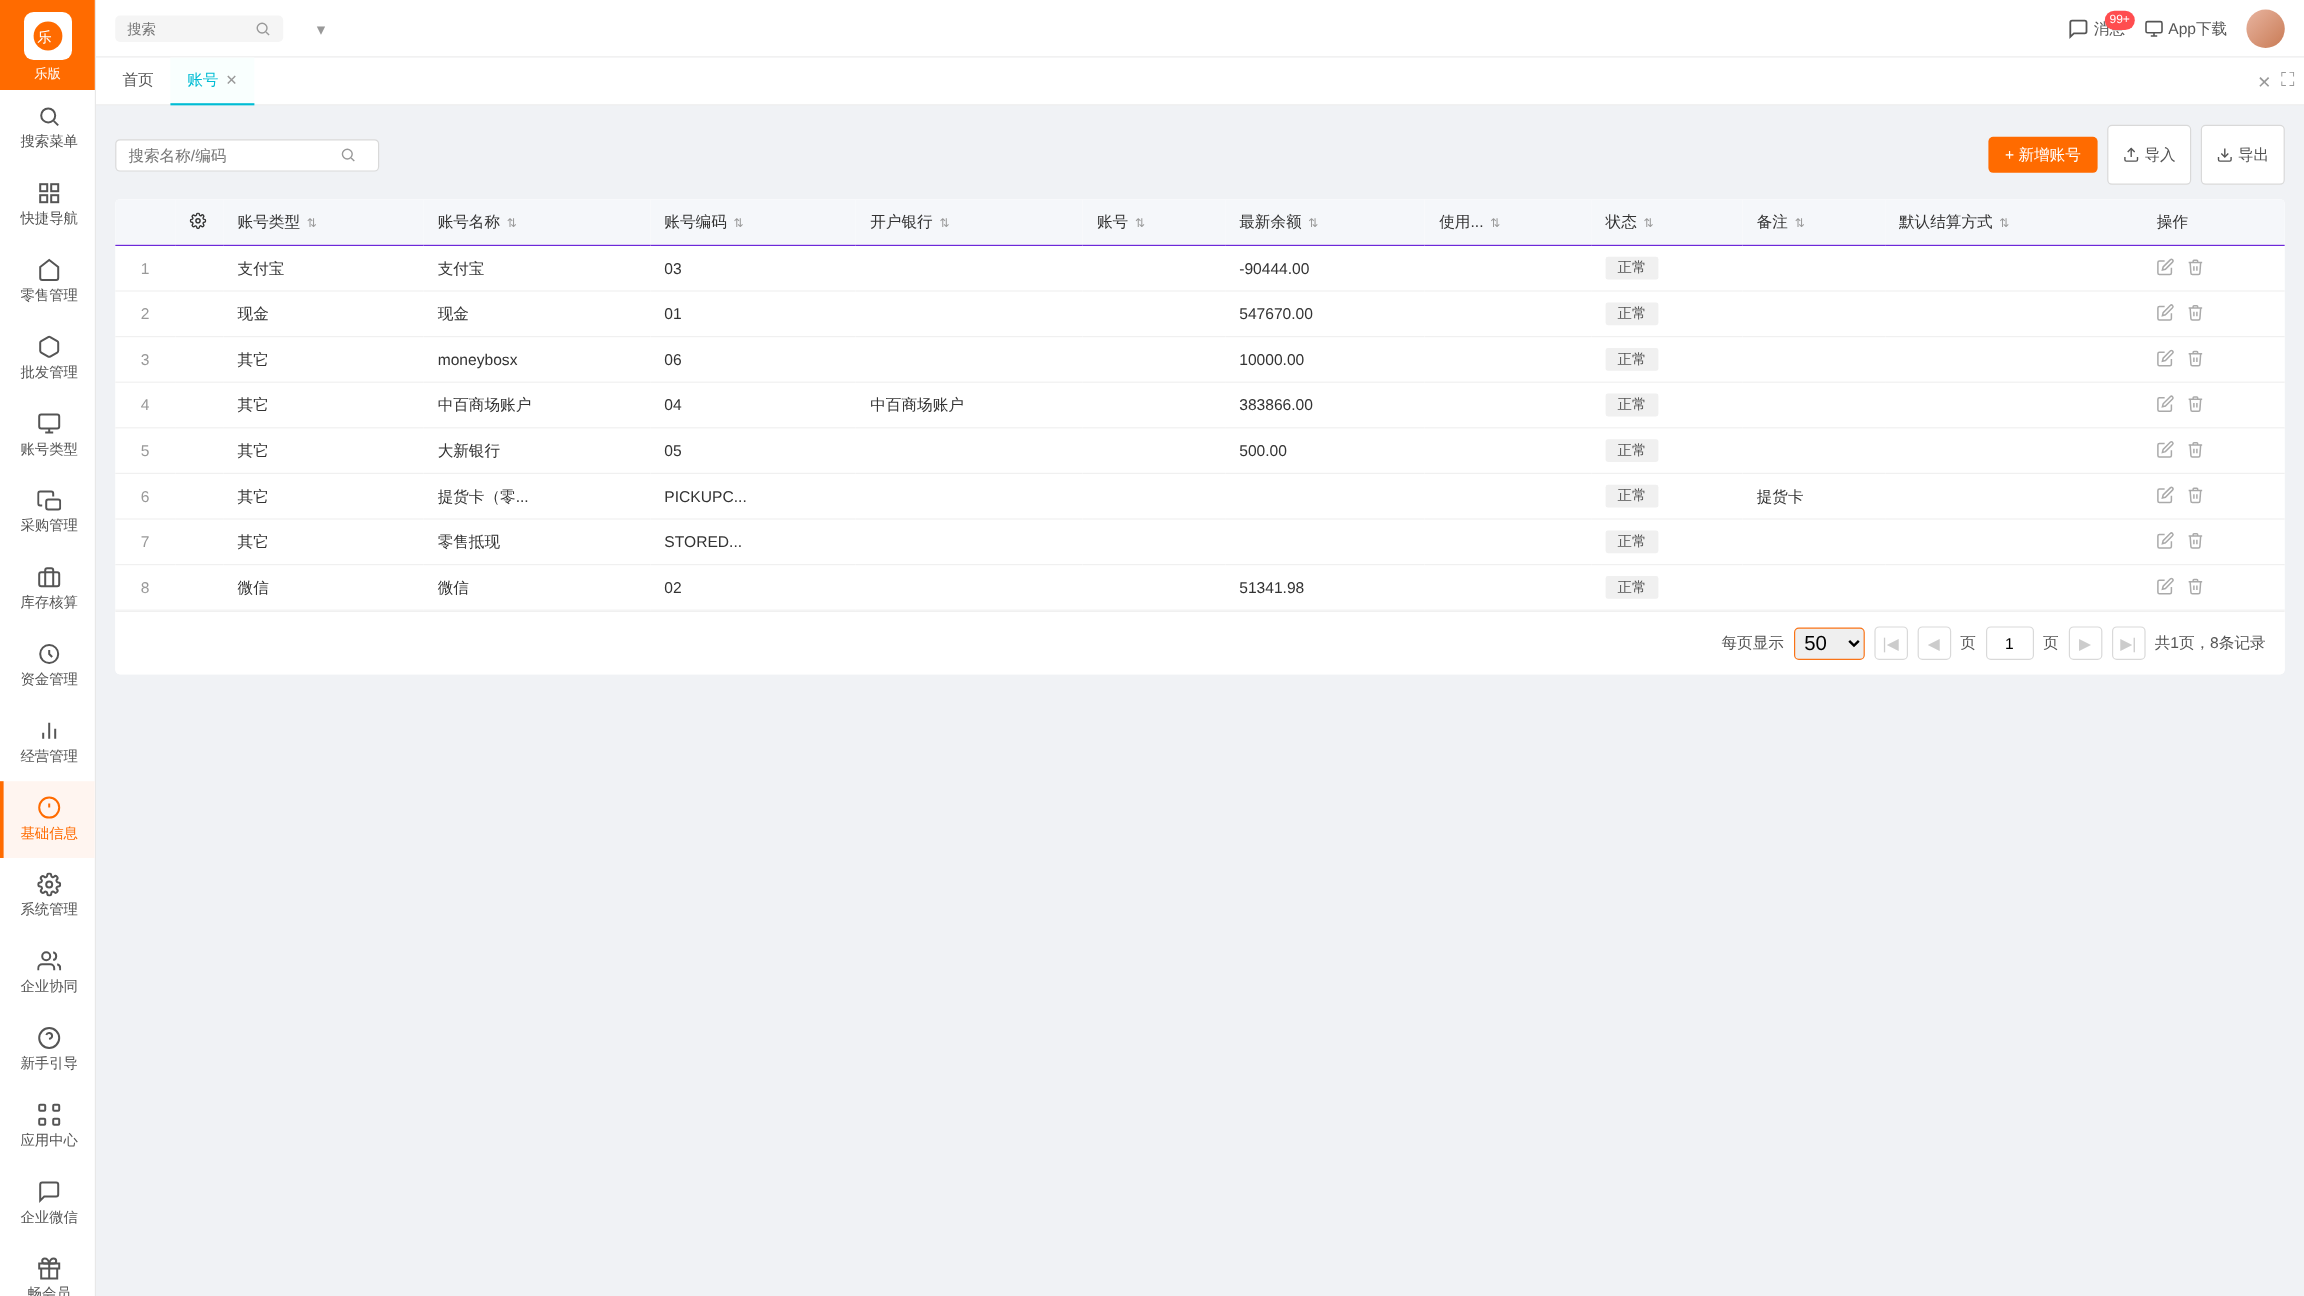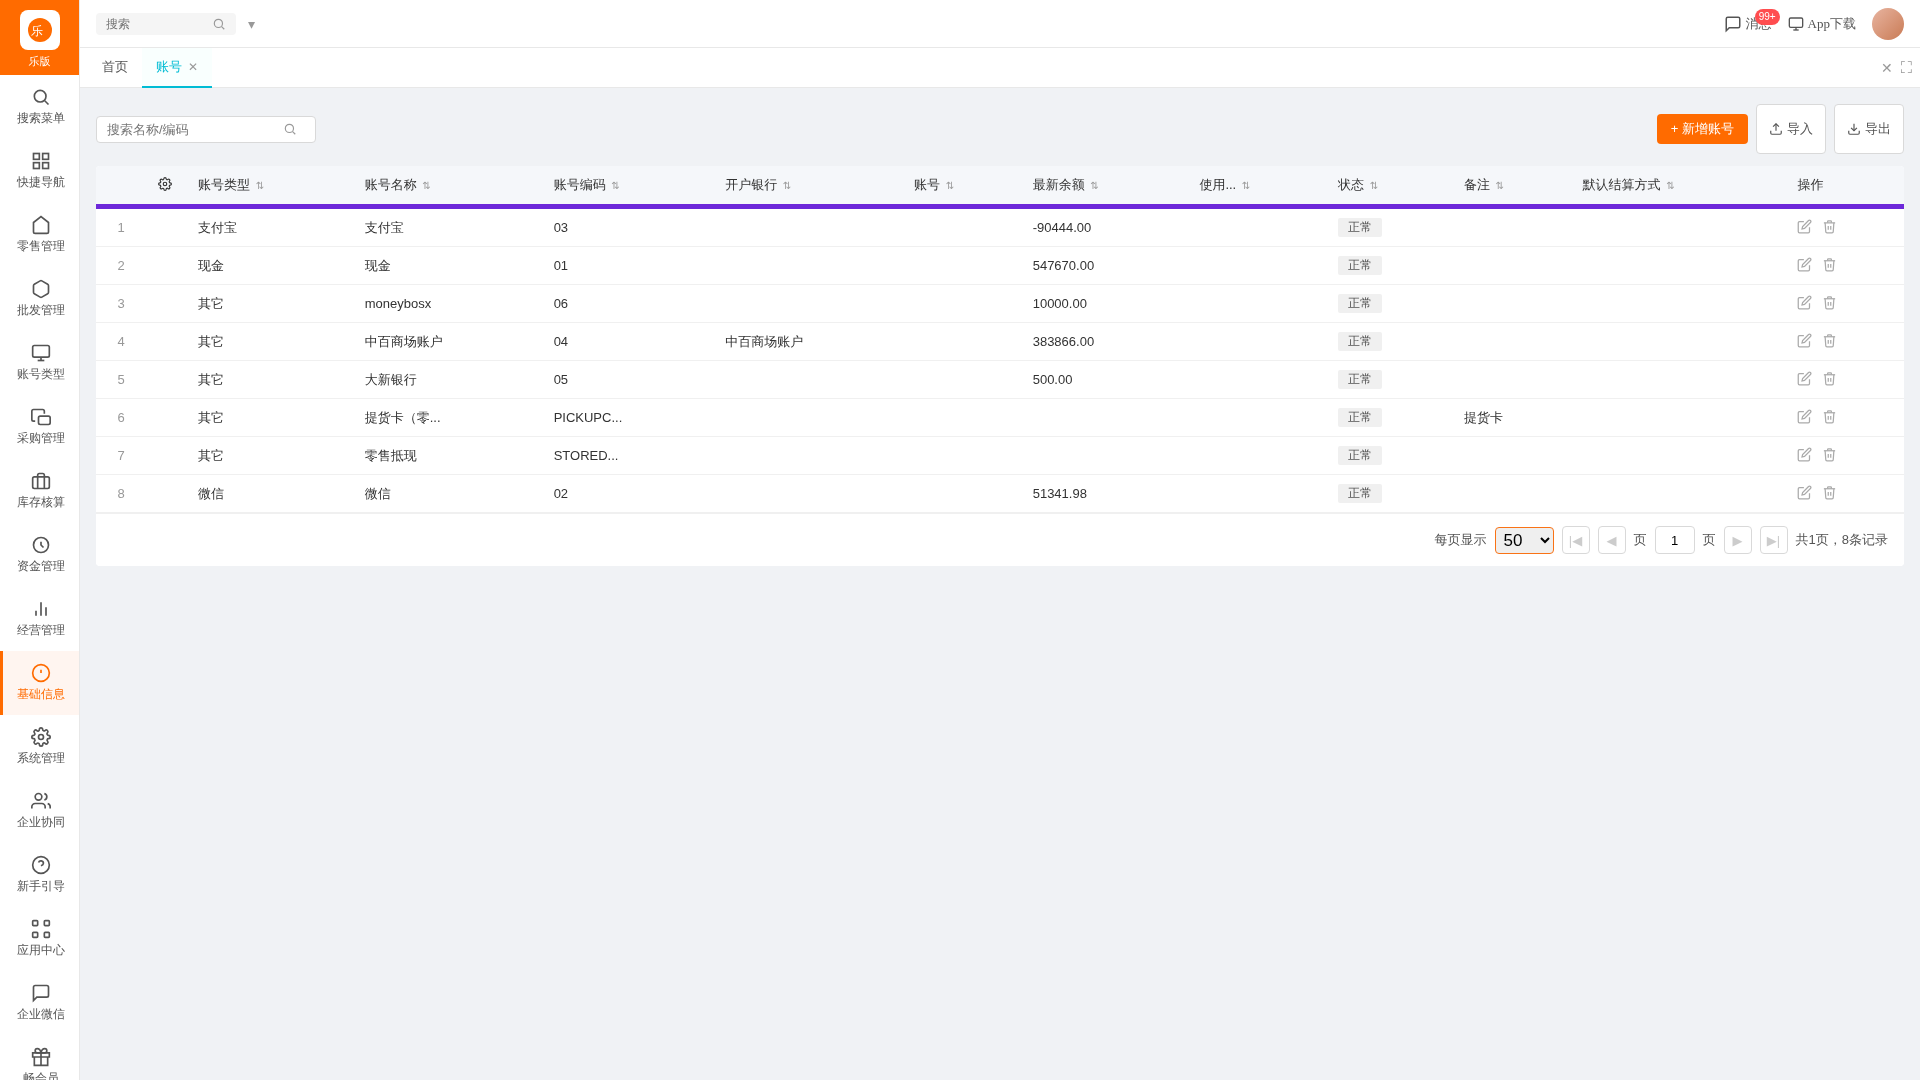--- a/index.html
+++ b/index.html
@@ -66,21 +66,21 @@
     .topbar {
       height: 48px;
       background: #fff;
       display: flex;
       align-items: center;
       justify-content: space-between;
       padding: 0 16px;
       border-bottom: 1px solid #e8e8e8;
       flex-shrink: 0;
     }
-    .topbar-left { display: flex; align-items: center; gap: 12px; }
+    .topbar-left { display: flex; align-items: center; gap: 28px; }
     .topbar-search {
       display: flex;
       align-items: center;
       gap: 6px;
       background: #f5f5f5;
       border-radius: 4px;
       padding: 4px 10px;
       width: 140px;
     }
     .topbar-search input {
@@ -90,21 +90,21 @@
     .topbar-right { display: flex; align-items: center; gap: 16px; }
     .topbar-msg {
       display: flex; align-items: center; gap: 4px; cursor: pointer; position: relative;
       color: #555; font-size: 13px;
     }
     .msg-badge {
       position: absolute; top: -6px; right: -8px;
       background: #ff4d4f; color: #fff; font-size: 10px; border-radius: 8px;
       padding: 0 4px; min-width: 16px; text-align: center; line-height: 16px;
     }
-    .topbar-app { display: flex; align-items: center; gap: 4px; cursor: pointer; color: #555; font-size: 13px; font-family: Liberation Serif, serif; }
+    .topbar-app { display: flex; align-items: center; gap: 4px; cursor: pointer; color: #555; font-size: 13px; }
     .avatar { width: 32px; height: 32px; border-radius: 50%; background: #ccc; overflow: hidden; }
 
     
     .tabs-bar {
       height: 40px;
       background: #fff;
       display: flex;
       border-bottom: 1px solid #e8e8e8;
       padding: 0 8px;
       flex-shrink: 0;
@@ -155,21 +155,21 @@
     
     .table-container {
       background: #fff;
       border-radius: 4px;
       overflow: auto;
     }
     table { width: 100%; border-collapse: collapse; }
     thead tr { background: #f5f7fa; }
     th {
       padding: 10px 12px; text-align: left; font-weight: 500;
-      color: #333; border-bottom: 5px solid #6d28d9; font-size: 13px;
+      color: #333; border-bottom: 1px solid #6d28d9; font-size: 13px;
       white-space: nowrap;
     }
     th .sort-icon { color: #999; font-size: 10px; margin-left: 2px; }
     td {
       padding: 9px 12px; border-bottom: 1px solid #f0f0f0;
       color: #333; font-size: 13px; white-space: nowrap;
     }
     .status-badge {
       display: inline-block;
       padding: 1px 10px; border-radius: 2px;

